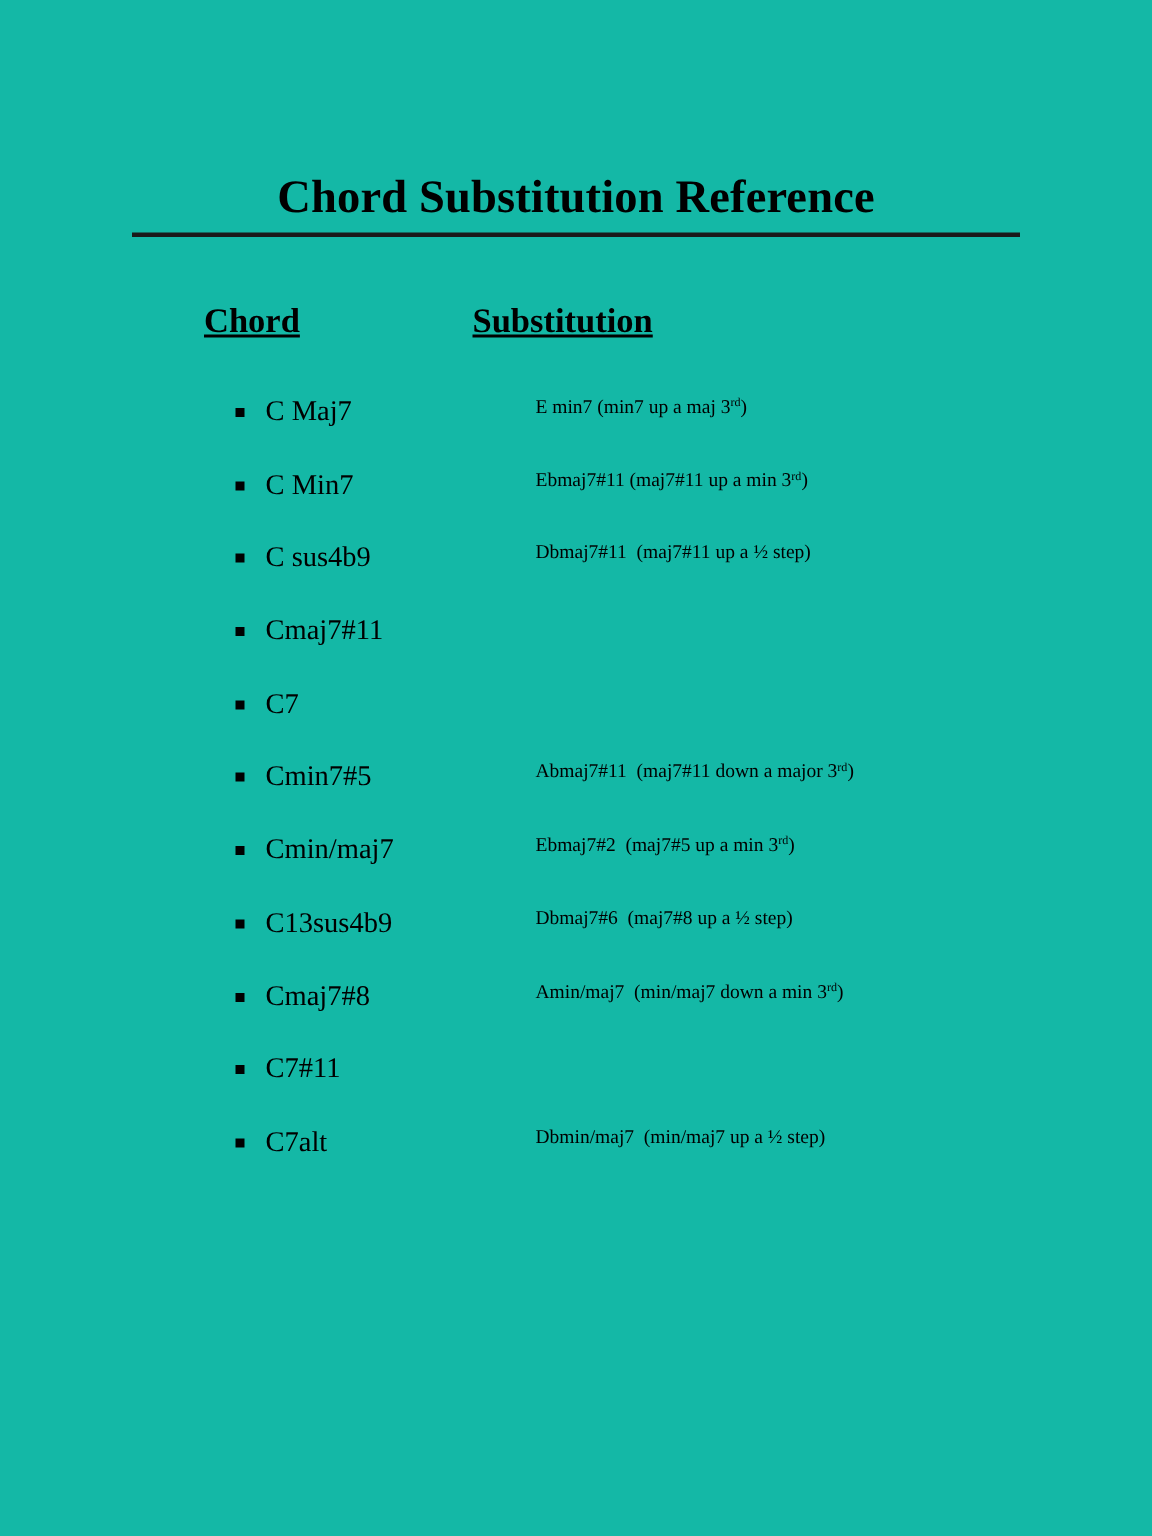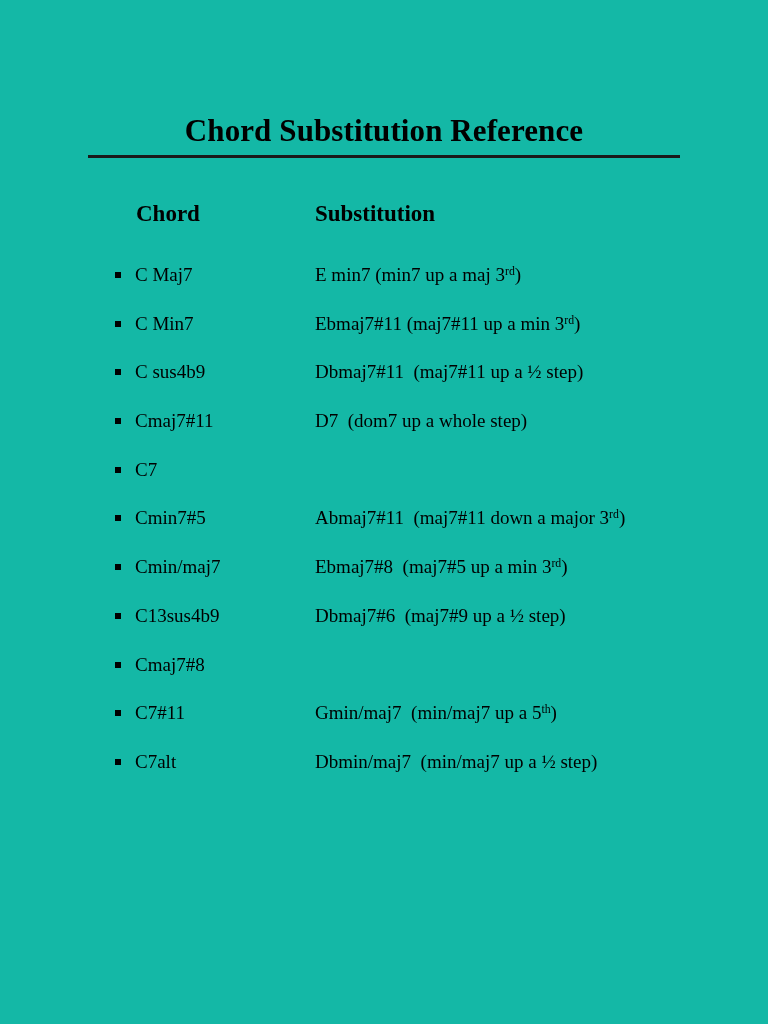--- a/index.html
+++ b/index.html
@@ -57,30 +57,32 @@
     top: 200px;
     width: 768px;
     height: 34px;
   }
   .hdr {
     position: absolute;
     font-size: 23px;
     font-weight: bold;
     white-space: nowrap;
     line-height: 1.2;
+    text-decoration: underline;
   }
   .hdr-chord { left: 136px; top: 0; }
   .hdr-sub   { left: 315px; top: 0; }
 
   
   .rows {
     position: absolute;
     left: 0;
     top: 264px;
     width: 664px;
+    padding-left: 42px;
   }
   .row {
     position: relative;
     height: 48.7px;
     width: 768px;
   }
   .bullet {
     position: absolute;
     left: 115px;
     top: 8px;
@@ -93,21 +95,21 @@
     left: 135px;
     top: 0;
     font-size: 19px;
     line-height: 1.15;
     white-space: nowrap;
   }
   .sub-cell {
     position: absolute;
     left: 315px;
     top: 0;
-    font-size: 19px;
+    font-size: 13px;
     line-height: 1.15;
     white-space: pre;
   }
   .sub-cell sup {
     font-size: 0.62em;
     line-height: 0;
     vertical-align: 0.52em;
   }
 </style>
 </head>
@@ -136,49 +138,48 @@
         <span class="sub-cell"><span>Ebmaj7#11 </span><span>(maj7#11 up a min 3</span><sup>rd</sup><span>)</span></span>
       </div>
       <div class="row">
         <span class="bullet"></span>
         <span class="chord-cell">C sus4b9</span>
         <span class="sub-cell"><span>Dbmaj7#11  </span><span>(maj7#11 up a ½ step</span><span>)</span></span>
       </div>
       <div class="row">
         <span class="bullet"></span>
         <span class="chord-cell">Cmaj7#11</span>
-        <span class="sub-cell"><span>D7  </span><span>(dom7 up a whole step</span><span>)</span></span>
       </div>
       <div class="row">
         <span class="bullet"></span>
         <span class="chord-cell">C7</span>
       </div>
       <div class="row">
         <span class="bullet"></span>
         <span class="chord-cell">Cmin7#5</span>
         <span class="sub-cell"><span>Abmaj7#11  </span><span>(maj7#11 down a major 3</span><sup>rd</sup><span>)</span></span>
       </div>
       <div class="row">
         <span class="bullet"></span>
         <span class="chord-cell">Cmin/maj7</span>
-        <span class="sub-cell"><span>Ebmaj7#8  </span><span>(maj7#5 up a min 3</span><sup>rd</sup><span>)</span></span>
+        <span class="sub-cell"><span>Ebmaj7#2  </span><span>(maj7#5 up a min 3</span><sup>rd</sup><span>)</span></span>
       </div>
       <div class="row">
         <span class="bullet"></span>
         <span class="chord-cell">C13sus4b9</span>
-        <span class="sub-cell"><span>Dbmaj7#6  </span><span>(maj7#9 up a ½ step</span><span>)</span></span>
+        <span class="sub-cell"><span>Dbmaj7#6  </span><span>(maj7#8 up a ½ step</span><span>)</span></span>
       </div>
       <div class="row">
         <span class="bullet"></span>
         <span class="chord-cell">Cmaj7#8</span>
+        <span class="sub-cell"><span>Amin/maj7  </span><span>(min/maj7 down a min 3</span><sup>rd</sup><span>)</span></span>
       </div>
       <div class="row">
         <span class="bullet"></span>
         <span class="chord-cell">C7#11</span>
-        <span class="sub-cell"><span>Gmin/maj7  </span><span>(min/maj7 up a 5</span><sup>th</sup><span>)</span></span>
       </div>
       <div class="row">
         <span class="bullet"></span>
         <span class="chord-cell">C7alt</span>
         <span class="sub-cell"><span>Dbmin/maj7  </span><span>(min/maj7 up a ½ step</span><span>)</span></span>
       </div>
     </div>
 
 </div>
 

